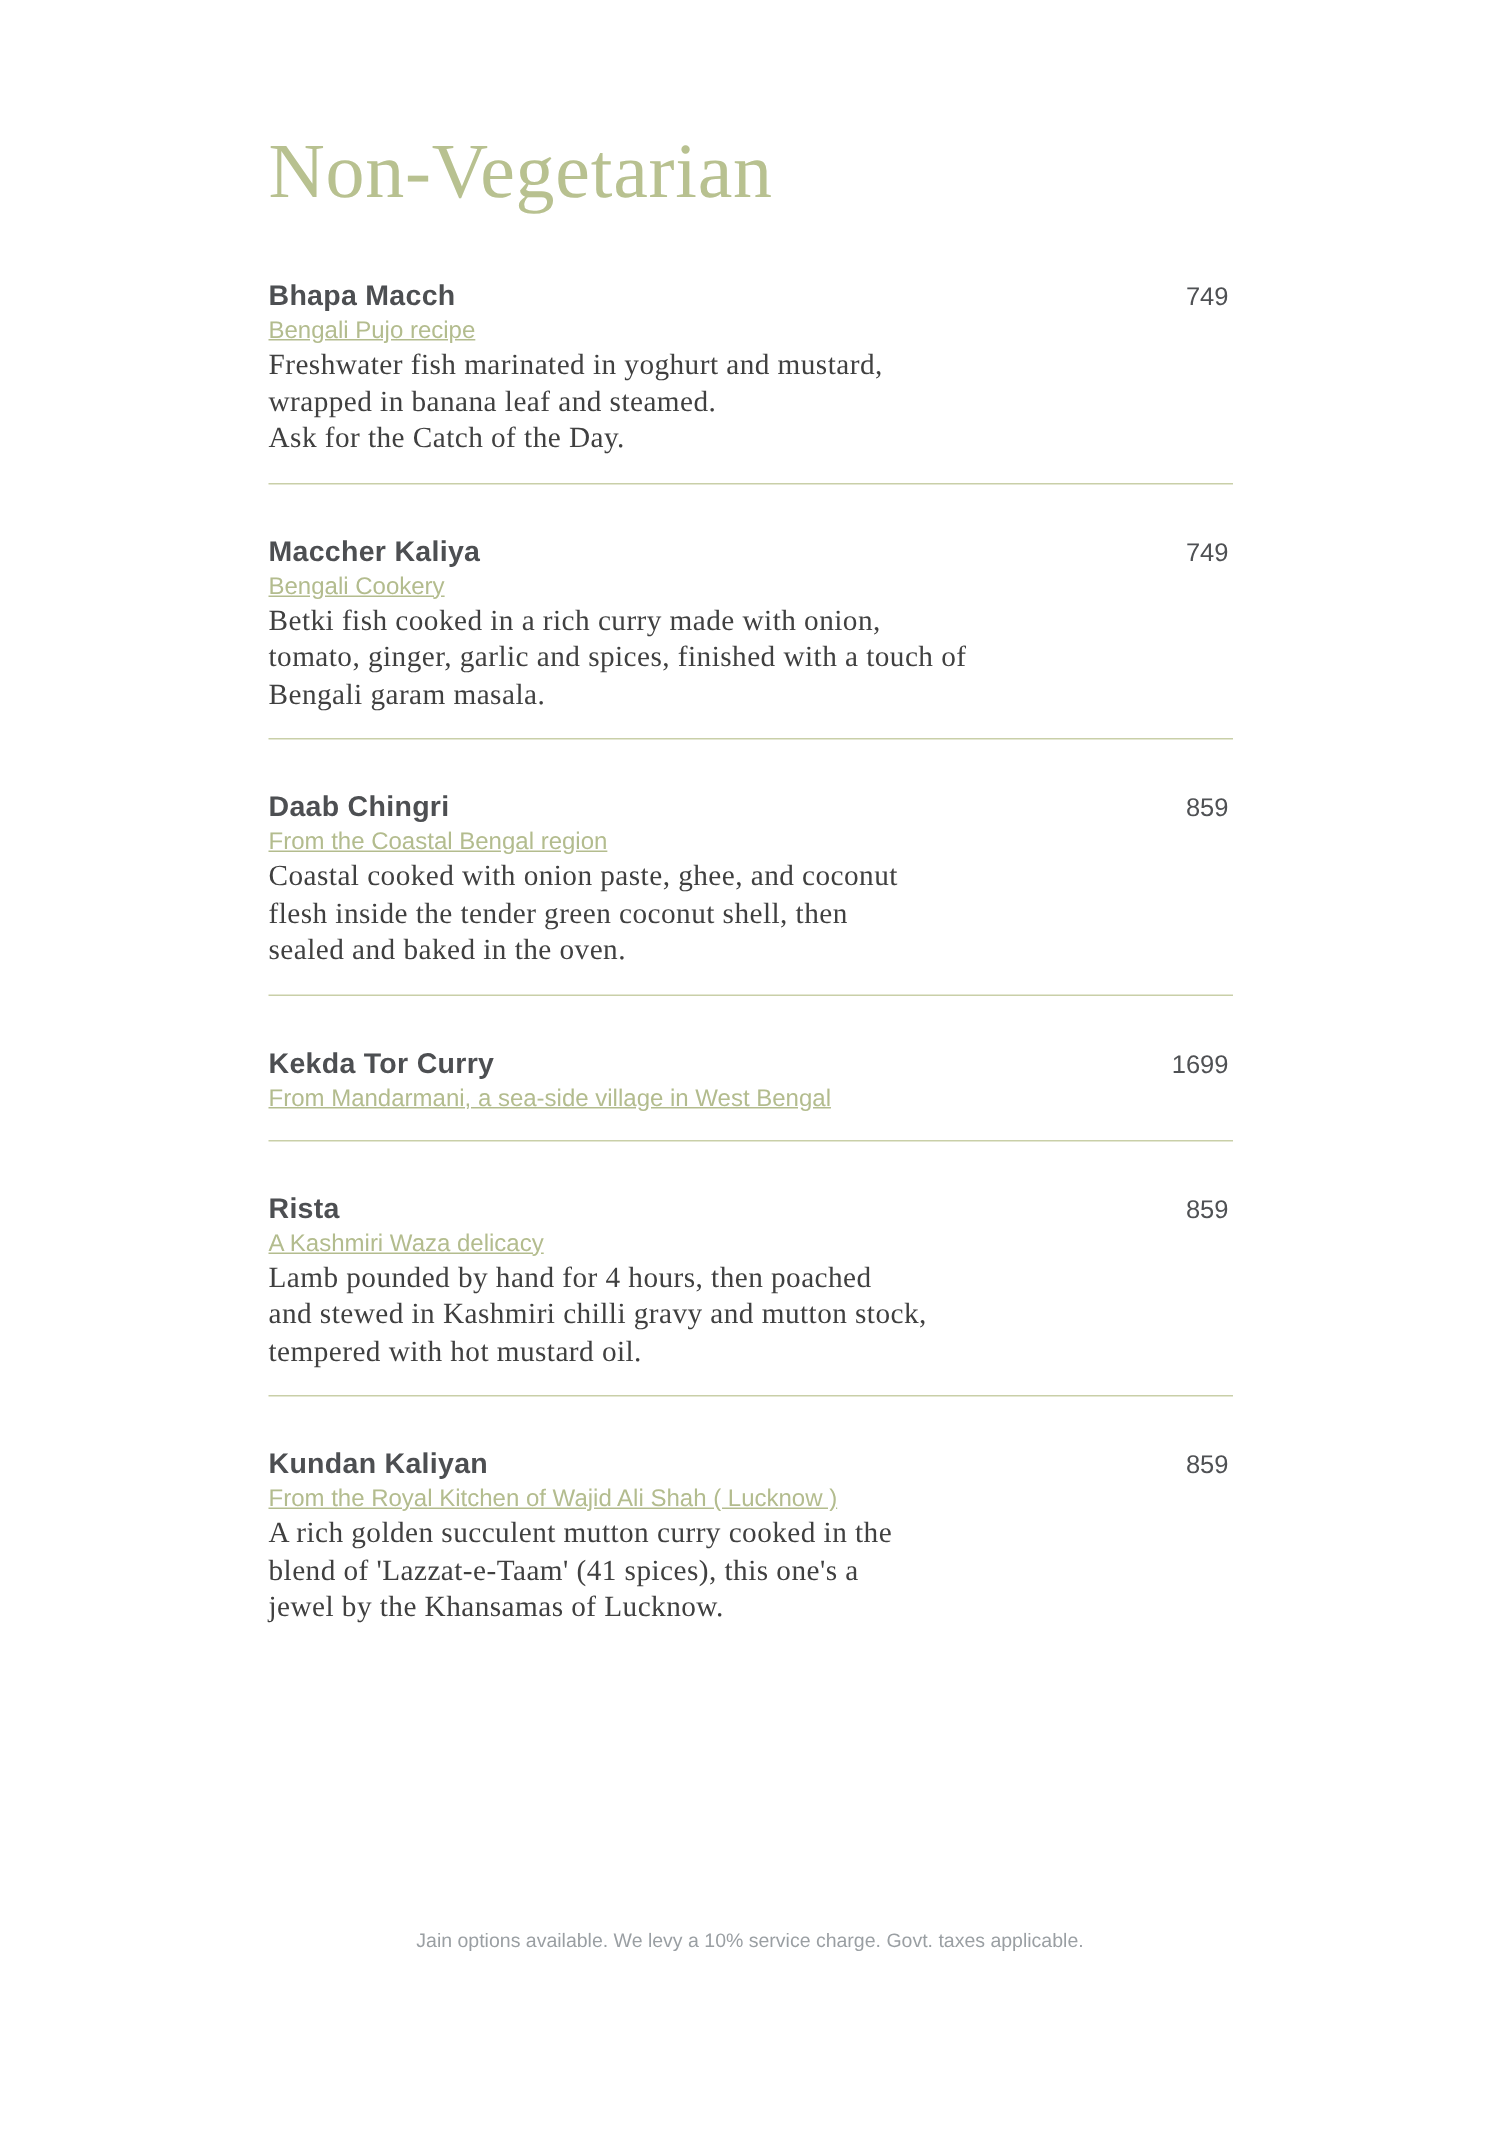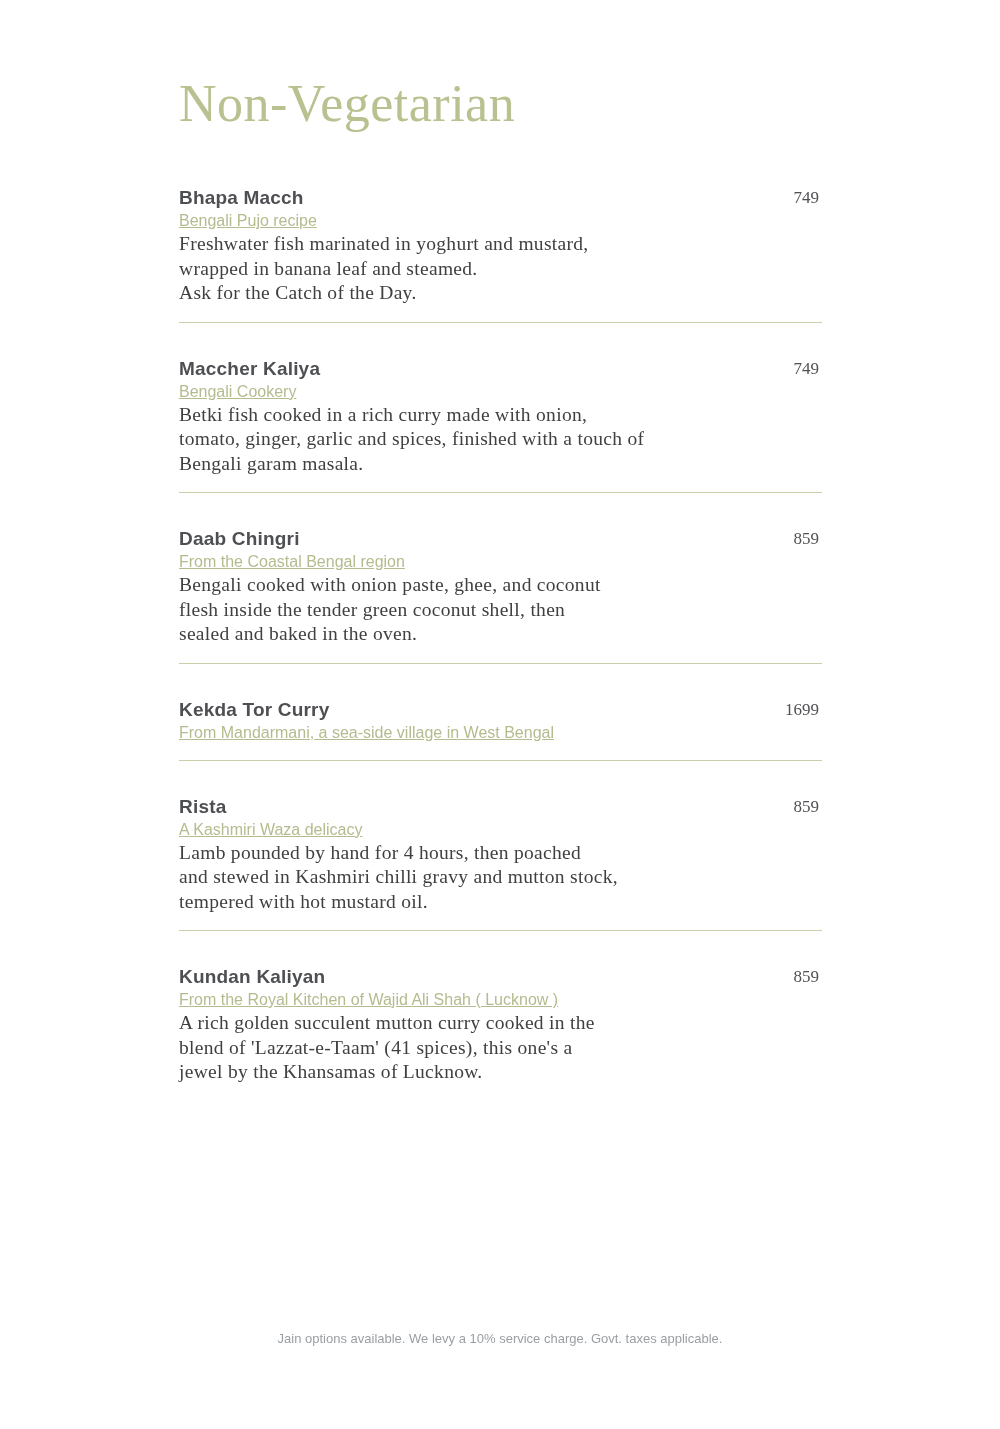--- a/index.html
+++ b/index.html
@@ -9,21 +9,21 @@
     }
     body {
       width: 1000px;
       height: 1429px;
       position: relative;
       overflow: hidden;
     }
     .page-title {
       position: absolute;
       left: 179px;
-      top: 73px;
+      top: 84px;
       font-family: "Liberation Serif", "DejaVu Serif", serif;
       font-size: 52px;
       font-weight: normal;
       color: #b8c190;
       letter-spacing: 0.5px;
       margin: 0;
       line-height: 1.2;
     }
     .menu {
       position: absolute;
@@ -56,37 +56,37 @@
       font-size: 19.5px;
       color: #404040;
       line-height: 24.5px;
       letter-spacing: 0.3px;
       white-space: pre-line;
     }
     .item-price {
       position: absolute;
       right: 3px;
       top: 2px;
-      font-family: Liberation Serif, serif;
+      font-family: Liberation Sans, sans-serif;
       font-size: 17px;
       color: #4f5154;
       line-height: 24px;
       text-align: right;
     }
     .divider {
       height: 0;
       border-top: 1.5px solid #c9cfa8;
       margin-top: 16px;
       margin-bottom: 32px;
     }
     .footer {
       position: absolute;
       left: 0;
       width: 1000px;
-      top: 1331px;
+      top: 1286px;
       text-align: center;
       font-family: "Liberation Sans", "DejaVu Sans", sans-serif;
       font-size: 13px;
       color: #9a9fa3;
     }
   </style>
 </head>
 <body>
 
 <h1 class="page-title">Non-Vegetarian</h1>
@@ -109,21 +109,21 @@
     <div class="item-desc">Betki fish cooked in a rich curry made with onion,
 tomato, ginger, garlic and spices, finished with a touch of
 Bengali garam masala.</div>
     <div class="item-price">749</div>
   </div>
   <div class="divider"></div>
 
   <div class="item">
     <div class="item-name">Daab Chingri</div>
     <div class="item-origin">From the Coastal Bengal region</div>
-    <div class="item-desc">Bengali cooked with onion paste, ghee, and coconut
+    <div class="item-desc">Coastal cooked with onion paste, ghee, and coconut
 flesh inside the tender green coconut shell, then
 sealed and baked in the oven.</div>
     <div class="item-price">859</div>
   </div>
   <div class="divider"></div>
 
   <div class="item">
     <div class="item-name">Kekda Tor Curry</div>
     <div class="item-origin">From Mandarmani, a sea-side village in West Bengal</div>
     <div class="item-price">1699</div>

